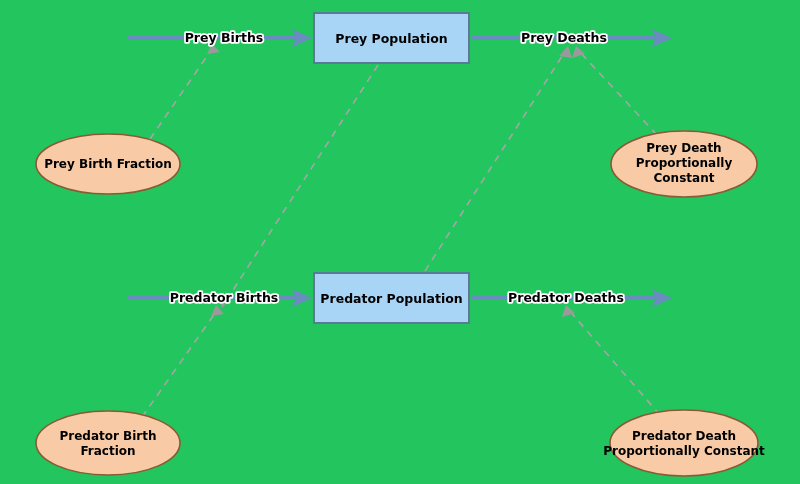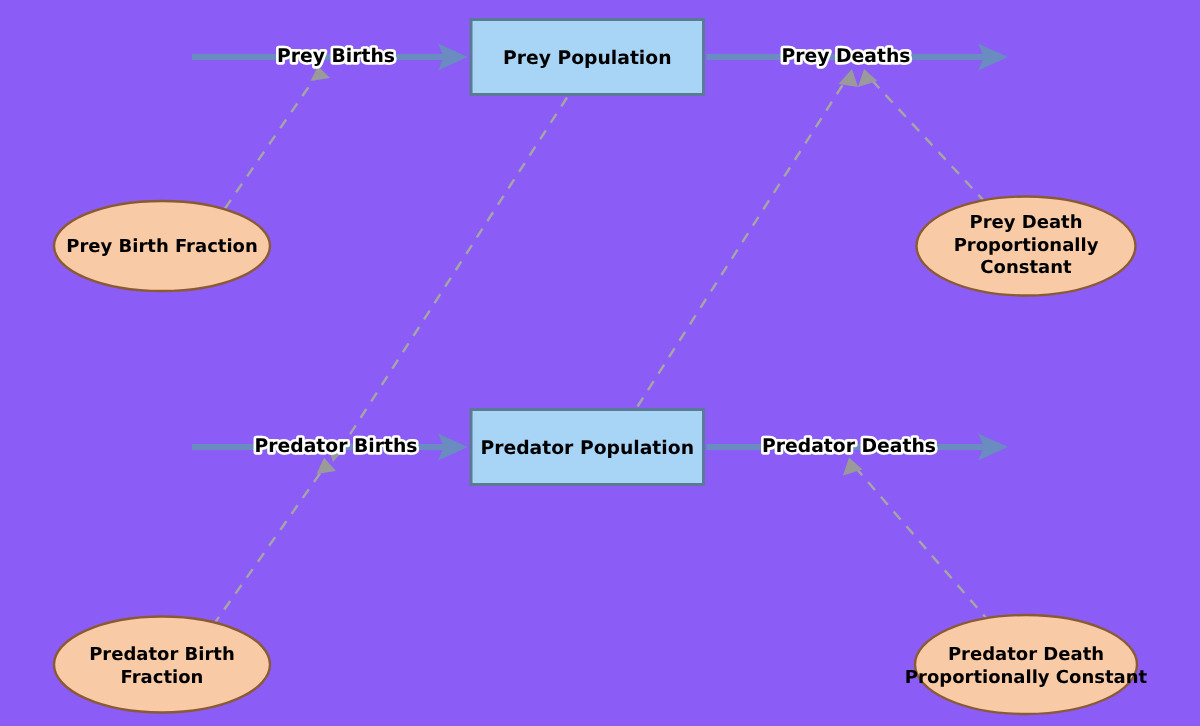--- a/index.html
+++ b/index.html
@@ -8,21 +8,21 @@
     padding: 0;
     background: #ffffff;
   }
   body {
     font-family: "DejaVu Sans", sans-serif;
   }
   #diagram-canvas {
     position: relative;
     width: 800px;
     height: 484px;
-    background: #8b5cf6;
+    background: #22c55e;
     overflow: hidden;
   }
   #diagram-svg {
     position: absolute;
     top: 0;
     left: 0;
     width: 800px;
     height: 484px;
   }
   .stock-box {

